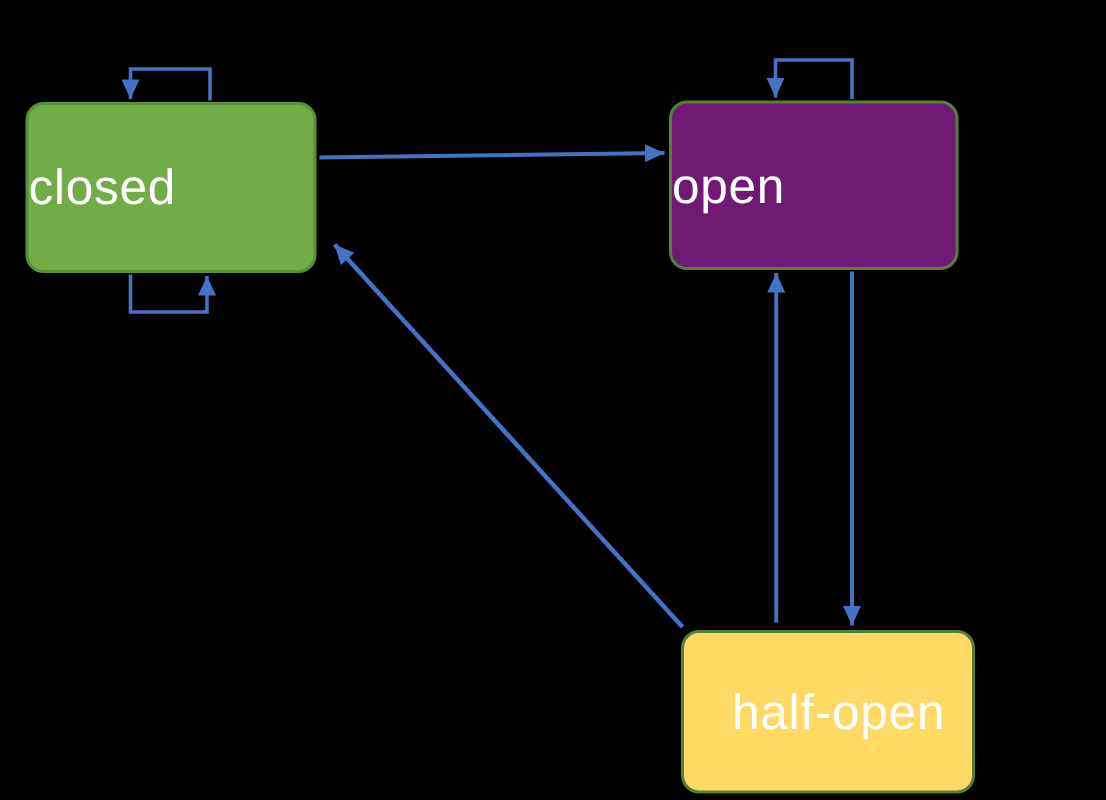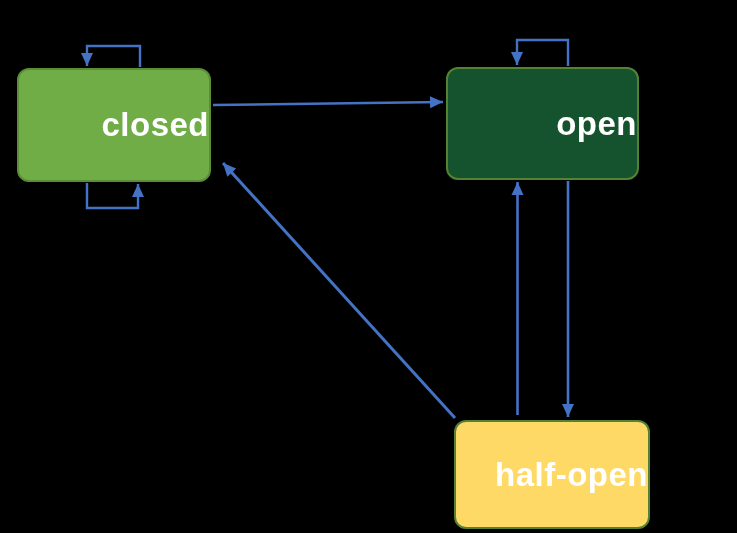--- a/index.html
+++ b/index.html
@@ -22,25 +22,24 @@
     width: 737px;
     height: 533px;
   }
   .state {
     position: absolute;
     box-sizing: border-box;
     border: 2px solid #548235;
     border-radius: 12px;
     display: flex;
     align-items: center;
-    justify-content: flex-end;
+    justify-content: flex-start;
     color: #FFFFFF;
     font-size: 33px;
     letter-spacing: 0.5px;
-    font-weight: bold;
   }
   .state-closed   { left: 17px;  top: 68px;  width: 194px; height: 114px; background: #70AD47; border-color: #5A8F37; }
   .state-open     { left: 446px; top: 67px;  width: 193px; height: 113px; background: #ED7D31; }
   .state-halfopen { left: 454px; top: 420px; width: 196px; height: 109px; background: #FFD966; }
 </style>
 </head>
 <body>
 
 <div class="canvas">
 
@@ -63,21 +62,21 @@
 
     <path d="M568,181 L568,417" fill="none" stroke-width="2.6" marker-end="url(#arrowhead)" stroke="#4472C4"></path>
 
     <path d="M455,418 L223,163" fill="none" stroke-width="3" marker-end="url(#arrowhead)" stroke="#4472C4"></path>
   </svg>
 
   <div class="state state-closed" style="background-color: rgb(112, 173, 71);">
     <span>closed</span>
   </div>
 
-  <div class="state state-open" style="background-color: #14532d;">
+  <div class="state state-open" style="background-color: #701a75;">
     <span>open</span>
   </div>
 
   <div class="state state-halfopen" style="background-color: rgb(255, 217, 102); padding-left: 32px;">
     <span>half-open</span>
   </div>
 
 </div>
 
 </body></html>

